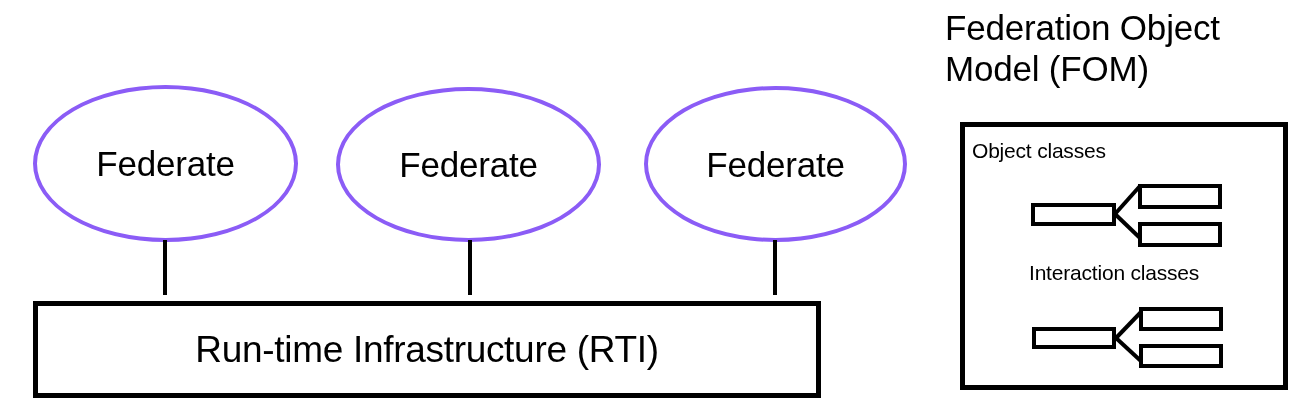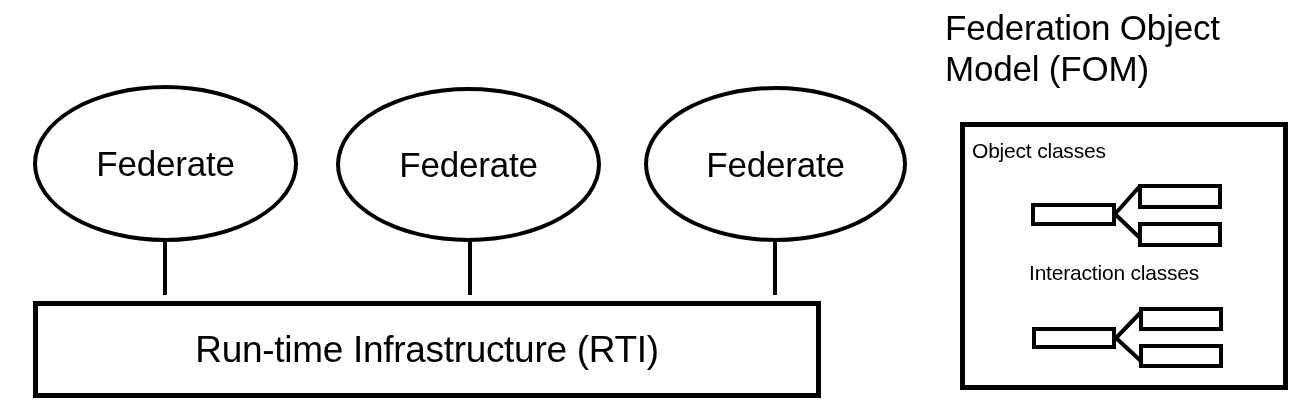--- a/index.html
+++ b/index.html
@@ -15,21 +15,21 @@
     position: relative;
     width: 1314px;
     height: 410px;
     background: #ffffff;
     overflow: hidden;
   }
   
   .federate-node {
     position: absolute;
     box-sizing: border-box;
-    border: 4px solid #000000;
+    border: 4px solid #8b5cf6;
     border-radius: 50%;
     background: #ffffff;
     display: flex;
     align-items: center;
     justify-content: center;
   }
   .federate-label {
     font-size: 35px;
     line-height: 1;
     color: #000000;

